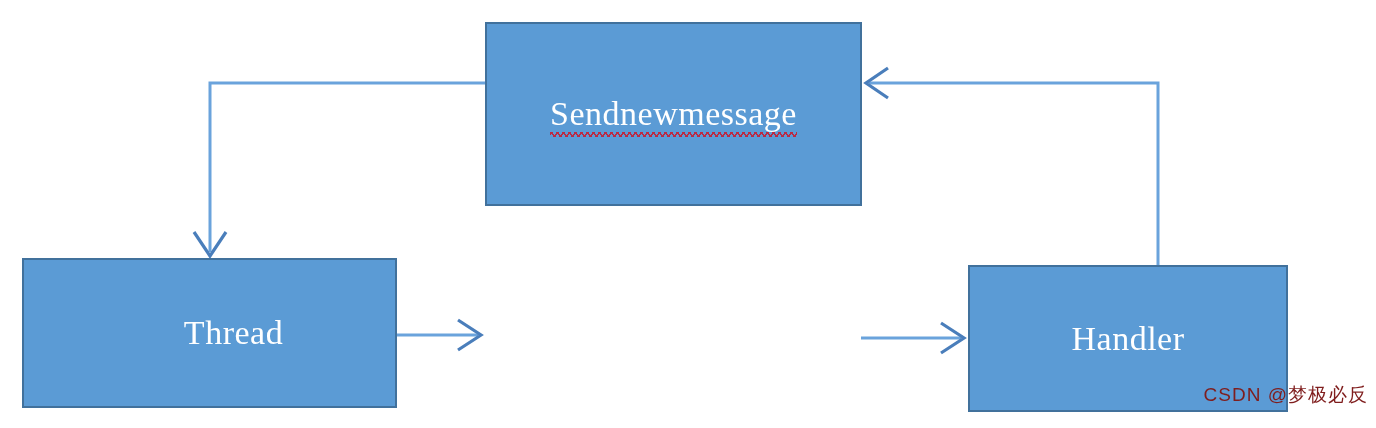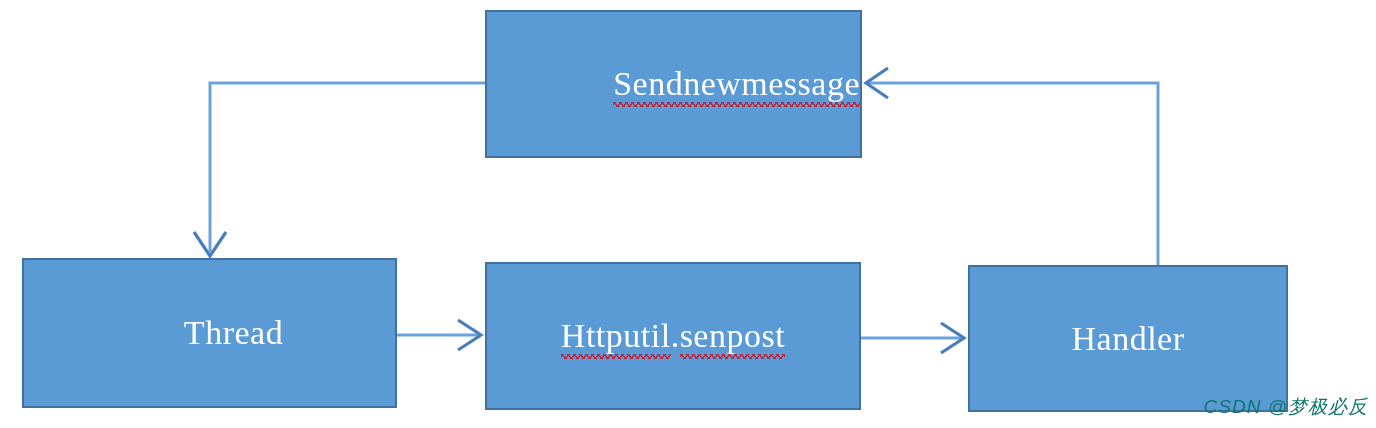--- a/index.html
+++ b/index.html
@@ -49,41 +49,40 @@
     bottom: -5px;
     height: 5px;
     background-image:
       linear-gradient(45deg, transparent 40%, #c0243c 40%, #c0243c 60%, transparent 60%),
       linear-gradient(-45deg, transparent 40%, #c0243c 40%, #c0243c 60%, transparent 60%);
     background-size: 6px 5px;
     background-repeat: repeat-x;
     background-position: 0 0, 3px 0;
     opacity: 0.95;
   }
-  #box-send   { left: 485px; top: 10px;  width: 377px; height: 148px; justify-content: flex-end; }
+  #box-send   { left: 485px; top: 22px;  width: 377px; height: 184px; }
   #box-thread { left: 22px;  top: 258px; width: 375px; height: 150px; padding-left: 48px; }
   #box-http   { left: 485px; top: 262px; width: 376px; height: 148px; }
   #box-handler{ left: 968px; top: 265px; width: 320px; height: 147px; text-align: center; }
 
   .conn {
     position: absolute;
     left: 0;
     top: 0;
     width: 1376px;
     height: 428px;
     pointer-events: none;
   }
   .watermark {
     position: absolute;
     right: 8px;
-    bottom: 8px;
+    bottom: 20px;
     font-family: "Liberation Sans", sans-serif;
     font-size: 19px;
-    font-style: italic;
-    color: #0f766e;
+    color: #7f1d1d;
     letter-spacing: 1px;
     white-space: nowrap;
   }
 </style>
 </head>
 <body>
 
 <div id="canvas">
 
   <svg class="conn" viewBox="0 0 1376 428" xmlns="http://www.w3.org/2000/svg">
@@ -110,23 +109,20 @@
   </svg>
 
   <div class="node" id="box-send">
     <span class="node-label"><span class="seg squiggle">Sendnewmessage</span></span>
   </div>
 
   <div class="node" id="box-thread">
     <span class="node-label"><span class="seg">Thread</span></span>
   </div>
 
-  <div class="node" id="box-http">
-    <span class="node-label"><span class="seg squiggle">Httputil</span><span class="seg">.</span><span class="seg squiggle">senpost</span></span>
-  </div>
 
   <div class="node" id="box-handler">
     <span class="node-label"><span class="seg">Handler</span></span>
   </div>
 
   <div class="watermark">CSDN @梦极必反</div>
 
 </div>
 
 </body></html>

